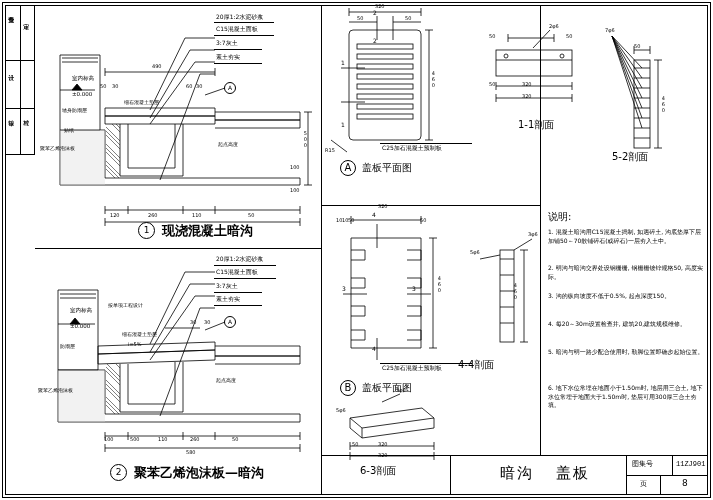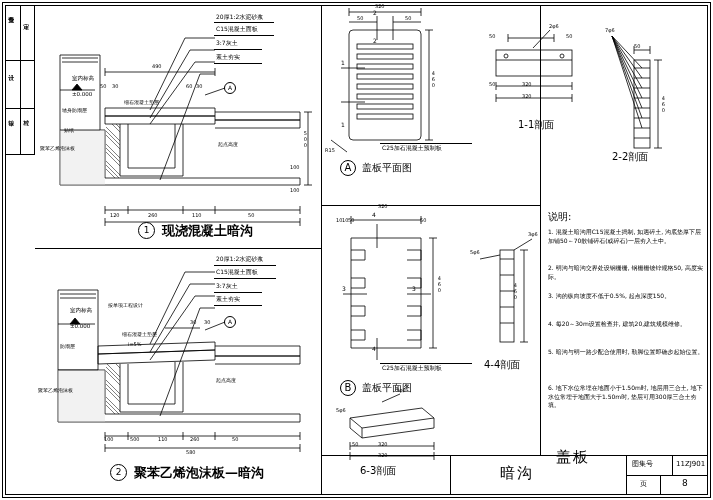--- a/index.html
+++ b/index.html
@@ -7,21 +7,21 @@
   #sheet{position:relative;width:713px;height:500px;overflow:hidden;background:#fff;}
   .bdr{position:absolute;box-sizing:border-box;border:1px solid #000;}
   .ln{position:absolute;background:#000;}
   .hl{height:1px;}
   .vl{width:1px;}
   .txt{position:absolute;white-space:pre;line-height:1.05;}
   .cn{font-family:"DejaVu Sans","Liberation Sans",sans-serif;}
   .t5{font-size:5px;}
   .t55{font-size:5.5px;}
   .t6{font-size:6px;}
-  .t7{font-size:7px;}
+  .t7{font-size:7px;font-family:Liberation Mono, monospace;}
   .t8{font-size:10px;}
   .t9{font-size:9px;}
   .t10{font-size:10px;}
   .t11{font-size:13px;font-weight:bold;}
   .t15{font-size:15px;}
   .vtxt{writing-mode:vertical-rl;text-orientation:upright;}
   .circ{position:absolute;border:1px solid #000;border-radius:50%;display:flex;align-items:center;justify-content:center;box-sizing:border-box;}
   .hatch{position:absolute;background:
      repeating-linear-gradient(45deg,#000 0 0.5px,transparent 0.5px 3px);}
   .dots{position:absolute;background:
@@ -321,21 +321,21 @@
       <line x1="54" y1="40" x2="62" y2="40"></line>
       <line x1="54" y1="128" x2="62" y2="128"></line>
       <line x1="34" y1="30" x2="50" y2="30"></line>
       <line x1="34" y1="26" x2="34" y2="34"></line>
       <line x1="50" y1="26" x2="50" y2="34"></line>
     </g>
   </svg>
   <div class="txt t5" style="left:605px;top:28px;">7φ6</div>
   <div class="txt t5" style="left:634px;top:44px;">50</div>
   <div class="txt t5 vtxt" style="left:660px;top:95px;">460</div>
-  <div class="txt cn t8" style="left:612px;top:152px;">2-2剖面</div>
+  <div class="txt cn t8" style="left:612px;top:152px;">5-2剖面</div>
 
   <svg width="219" height="250" style="left:321px;top:208px;">
     <g stroke="#000" fill="none" stroke-width="0.8">
       <path d="M30 30 L100 30 L100 140 L30 140 Z"></path>
       <path d="M30 42 L44 42 L44 52 L30 52"></path>
       <path d="M86 42 L100 42 L100 52 L86 52"></path>
       <path d="M30 70 L44 70 L44 80 L30 80"></path>
       <path d="M86 70 L100 70 L100 80 L86 80"></path>
       <path d="M30 98 L44 98 L44 108 L30 108"></path>
       <path d="M86 98 L100 98 L100 108 L86 108"></path>
@@ -381,21 +381,21 @@
       <line x1="10" y1="34" x2="30" y2="30"></line>
       <line x1="44" y1="25" x2="62" y2="14"></line>
       <line x1="54" y1="25" x2="54" y2="117"></line>
       <line x1="50" y1="25" x2="58" y2="25"></line>
       <line x1="50" y1="117" x2="58" y2="117"></line>
     </g>
   </svg>
   <div class="txt t5" style="left:470px;top:250px;">5φ6</div>
   <div class="txt t5" style="left:528px;top:232px;">3φ6</div>
   <div class="txt t5 vtxt" style="left:512px;top:282px;">460</div>
-  <div class="txt cn t8" style="left:484px;top:360px;">4-4剖面</div>
+  <div class="txt cn t8" style="left:458px;top:360px;">4-4剖面</div>
 
   <svg width="160" height="90" style="left:330px;top:388px;">
     <g stroke="#000" fill="none" stroke-width="0.8">
       <path d="M20 30 L92 20 L104 30 L32 40 Z"></path>
       <path d="M20 30 L20 40 L32 50 L32 40"></path>
       <path d="M32 50 L104 40 L104 30"></path>
       <line x1="52" y1="14" x2="70" y2="6"></line>
       <line x1="20" y1="58" x2="104" y2="58"></line>
       <line x1="20" y1="54" x2="20" y2="62"></line>
       <line x1="104" y1="54" x2="104" y2="62"></line>
@@ -419,19 +419,19 @@
   <div class="txt cn t6" style="left:548px;top:348px;width:158px;white-space:normal;line-height:1.45;">5. 暗沟与明一路少配合使用时, 勒脚位置即确步起始位置。</div>
   <div class="txt cn t6" style="left:548px;top:384px;width:158px;white-space:normal;line-height:1.45;">6. 地下水位常埋在地面小于1.50m时, 地层用三合土, 地下水位常埋于地面大于1.50m时, 垫层可用300厚三合土夯填。</div>
 
   <div class="bdr" style="left:450px;top:455px;width:258px;height:40px;border-width:1.5px;"></div>
   <div class="ln vl" style="left:626px;top:455px;height:40px;"></div>
   <div class="ln hl" style="left:626px;top:475px;width:82px;"></div>
   <div class="ln vl" style="left:672px;top:455px;height:20px;"></div>
   <div class="ln vl" style="left:660px;top:475px;height:20px;"></div>
 
   <div class="txt cn t15" style="left:500px;top:466px;letter-spacing:2px;">暗沟</div>
-  <div class="txt cn t15" style="left:556px;top:450px;letter-spacing:2px;">盖板</div>
+  <div class="txt cn t15" style="left:556px;top:466px;letter-spacing:2px;">盖板</div>
   <div class="txt cn t7" style="left:632px;top:461px;">图集号</div>
   <div class="txt cn t7" style="left:676px;top:461px;">11ZJ901</div>
   <div class="txt cn t7" style="left:640px;top:481px;">页</div>
   <div class="txt cn t9" style="left:682px;top:479px;">8</div>
 
 </div>
 
 </body></html>

